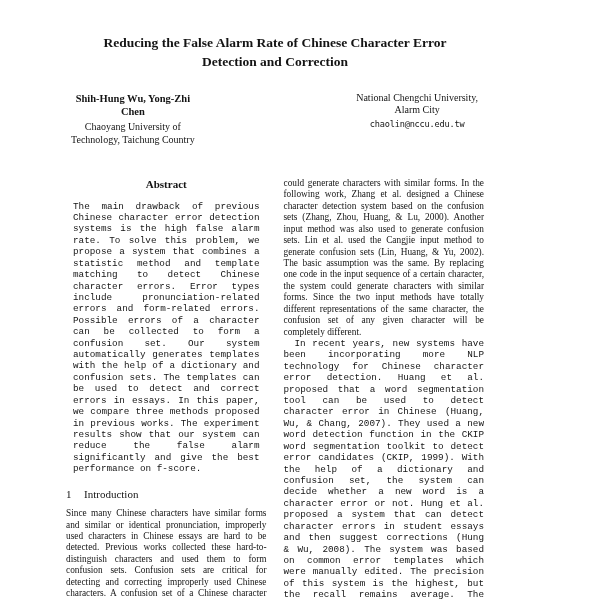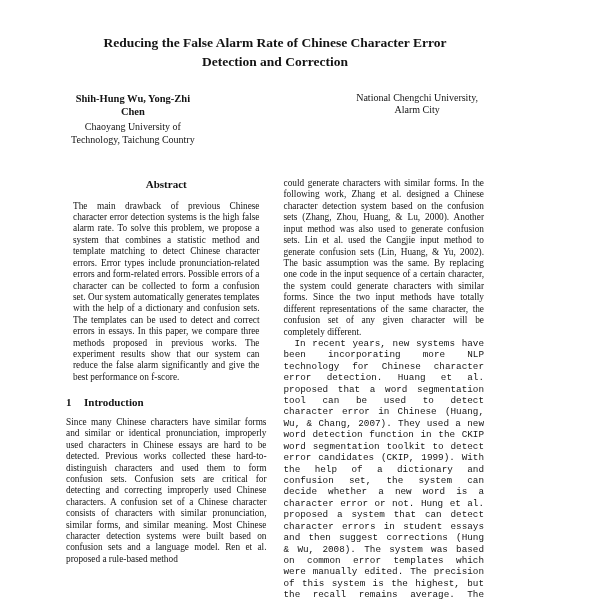--- a/index.html
+++ b/index.html
@@ -59,23 +59,24 @@
     text-align:justify;
   }
   .abstract-heading{
     text-align:center;
     font-weight:bold;
     font-size:11px;
     margin:0 0 9px 0;
   }
   .abstract-text{
     padding:0 7px;
+    font-family:Liberation Mono, monospace;
   }
   .section-heading{
-    font-weight:bold;
+    font-weight:normal;
     font-size:11px;
     margin:13px 0 7px 0;
   }
   .section-heading .num{
     display:inline-block;
     width:18px;
   }
   p{margin:0;}
   .indent{text-indent:11px;font-family:Liberation Mono, monospace;}
 </style>
@@ -86,20 +87,21 @@
 
   <h1 class="title">Reducing the False Alarm Rate of Chinese Character Error Detection and Correction</h1>
 
   <div class="authors">
     <div class="author">
       <div class="name">Shih-Hung Wu, Yong-Zhi Chen</div>
       <div class="aff">Chaoyang University of Technology, Taichung Country</div>
     </div>
     <div class="author">
       <div class="aff">National Chengchi University, Alarm City</div>
+      <div class="email">chaolin@nccu.edu.tw</div>
     </div>
   </div>
 
   <div class="body-cols">
 
     <div class="col">
       <div class="abstract-heading">Abstract</div>
       <p class="abstract-text">The main drawback of previous Chinese character error detection systems is the high false alarm rate. To solve this problem, we propose a system that combines a statistic method and template matching to detect Chinese character errors. Error types include pronunciation-related errors and form-related errors. Possible errors of a character can be collected to form a confusion set. Our system automatically generates templates with the help of a dictionary and confusion sets. The templates can be used to detect and correct errors in essays. In this paper, we compare three methods proposed in previous works. The experiment results show that our system can reduce the false alarm significantly and give the best performance on f-score.</p>
       <div class="section-heading">
         <span class="num">1</span><span>Introduction</span>

